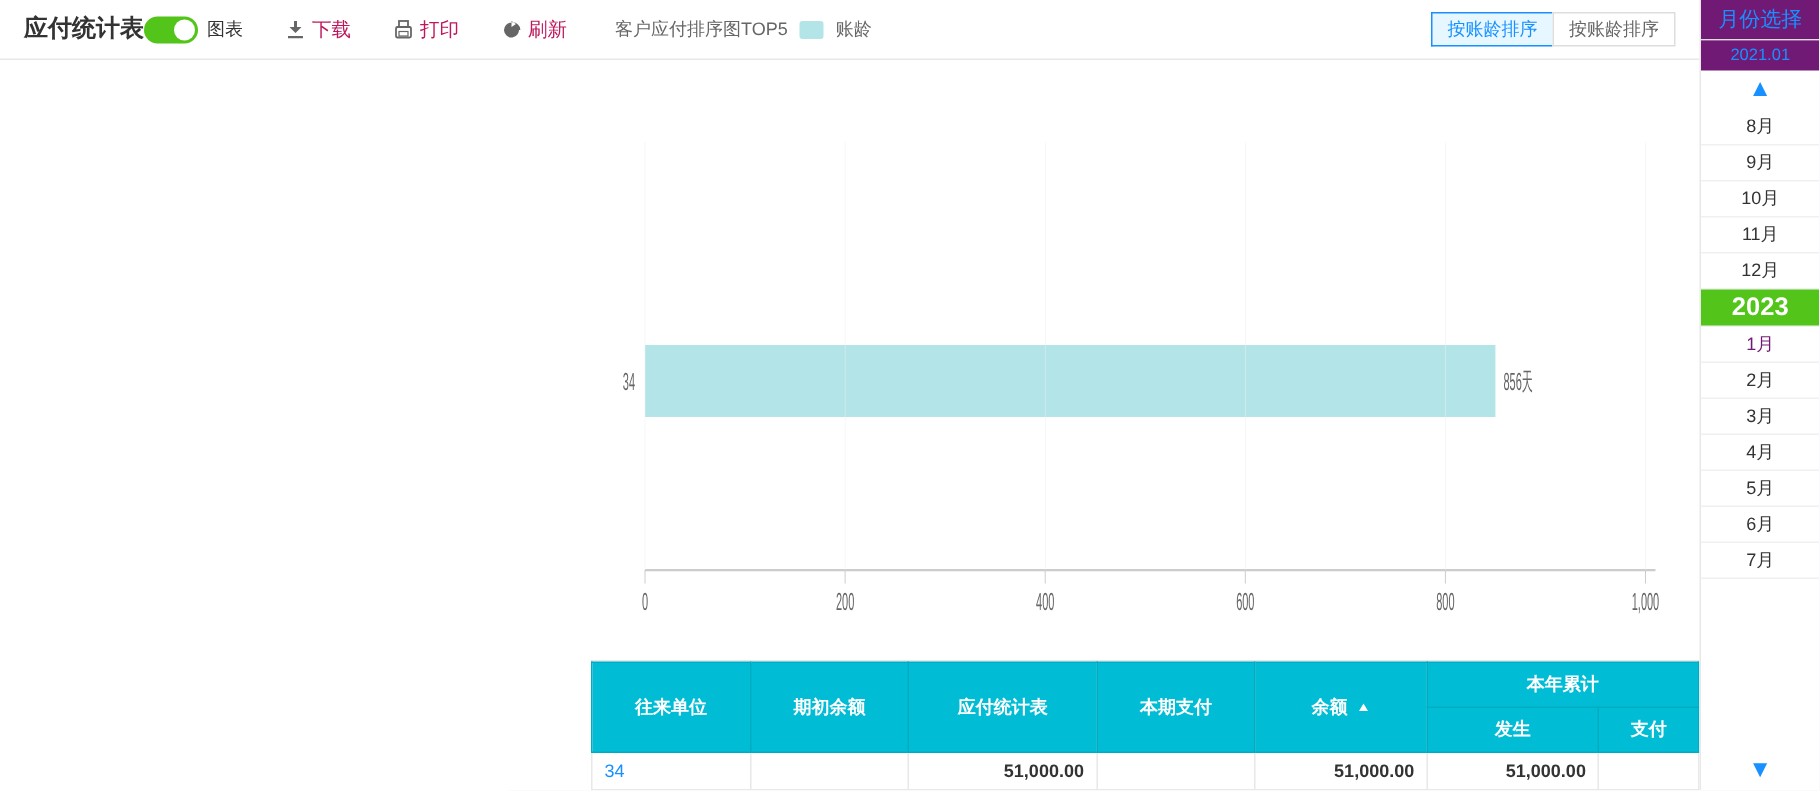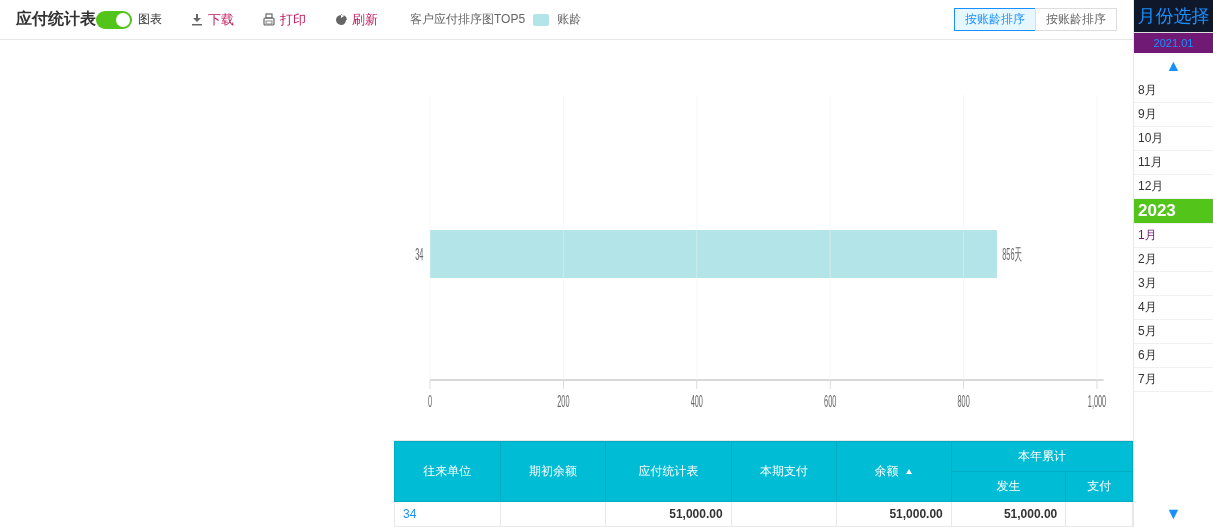--- a/index.html
+++ b/index.html
@@ -30,33 +30,33 @@
     .sort-btn { padding: 2px 10px; border: 1px solid #ddd; cursor: pointer; font-size: 12px; color: #666; background: #fff; }
     .sort-btn:first-child { border-right: none; }
     .sort-btn.active { color: #1890ff; border-color: #1890ff; background: #e6f7ff; }
 
     
     .chart-area { flex: 1; padding: 10px 16px 0 16px; position: relative; overflow: hidden; }
 
     
     .table-section { flex-shrink: 0; border-top: 1px solid #e8e8e8; }
     .data-table { width: 100%; border-collapse: collapse; }
-    .data-table th { background: #00bcd4; color: #fff; text-align: center; padding: 6px 8px; border: 1px solid #00acc1; font-weight: normal; font-size: 12px; }
+    .data-table th { background: #00bcd4; color: #fff; text-align: center; padding: 6px 8px; border: 1px solid #00acc1; font-weight: bold; font-size: 12px; }
     .data-table td { text-align: center; padding: 5px 8px; border: 1px solid #e8e8e8; font-size: 12px; }
     .data-table td.left { text-align: left; }
     .data-table td.right { text-align: right; font-weight: bold; }
     .data-table td a { color: #1890ff; text-decoration: none; }
 
     
     .sidebar { width: 80px; background: #fff; border-left: 1px solid #e8e8e8; display: flex; flex-direction: column; overflow: hidden; flex-shrink: 0; }
-    .sidebar-header { background: #0f172a; text-align: center; padding: 4px 2px; font-size: 18px; color: #1890ff; border-bottom: 1px solid #ddd; }
+    .sidebar-header { background: #701a75; text-align: center; padding: 4px 2px; font-size: 14px; color: #1890ff; border-bottom: 1px solid #ddd; }
     .sidebar-year { background: #701a75; text-align: center; padding: 4px 2px; font-size: 11px; color: #1890ff; }
     .sidebar-scroll { flex: 1; overflow-y: auto; overflow-x: hidden; }
     .sidebar-arrow { text-align: center; padding: 4px; cursor: pointer; color: #1890ff; font-size: 16px; }
-    .month-item { text-align: left; padding: 3px 4px; font-size: 12px; cursor: pointer; color: #333; border-bottom: 1px solid #f0f0f0; }
+    .month-item { text-align: center; padding: 3px 4px; font-size: 12px; cursor: pointer; color: #333; border-bottom: 1px solid #f0f0f0; }
     .month-item.year-marker { background: #52c41a; color: #fff; font-weight: bold; font-size: 17px; padding: 2px 4px; }
     .month-item.active { color: #701a75; }
 
     
     .chart-svg { width: 100%; height: 100%; }
   </style>
 </head>
 <body>
 
 <div class="app-container">

